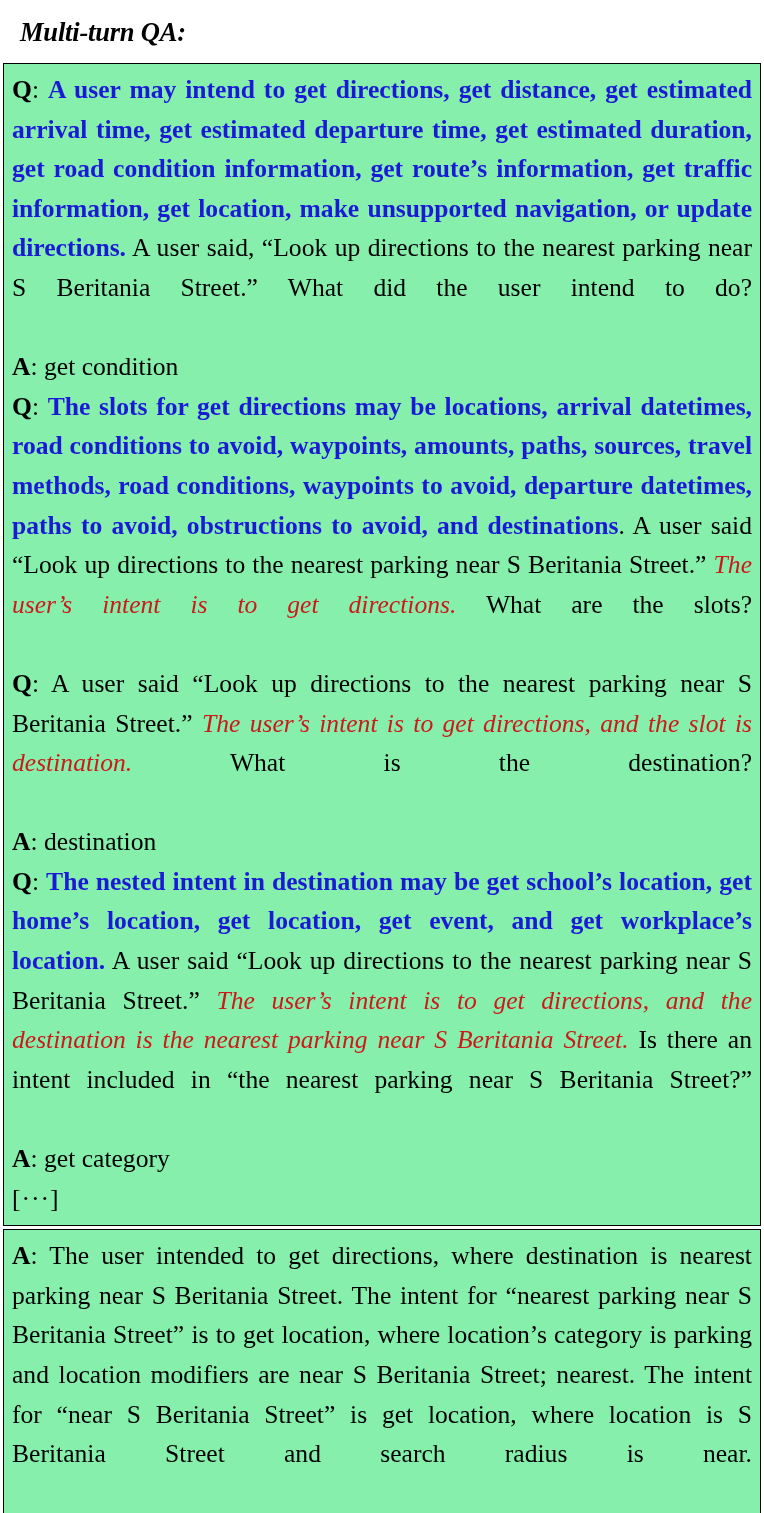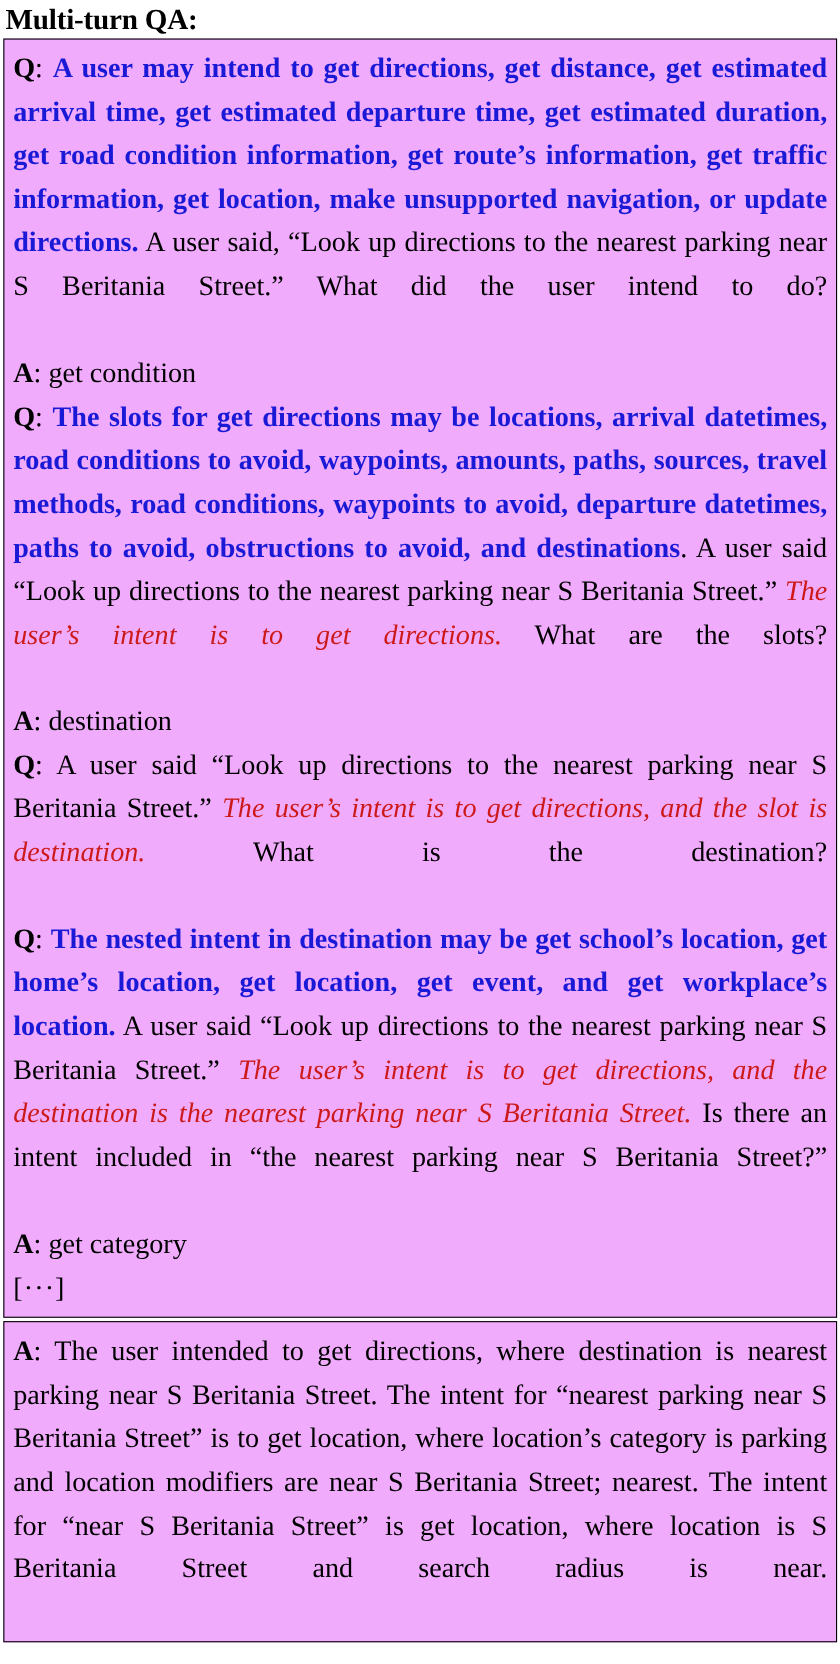--- a/index.html
+++ b/index.html
@@ -15,36 +15,37 @@
     overflow: hidden;
   }
   .page {
     width: 764px;
     height: 1513px;
     box-sizing: border-box;
     padding: 0px 3px 0 3px;
   }
   .section-heading {
     font-family: "Liberation Serif", "DejaVu Serif", serif;
+    font-style: italic;
     font-weight: bold;
     font-size: 26.5px;
     line-height: 30px;
     letter-spacing: -0.2px;
     padding-left: 1px;
-    margin: 1px;
+    margin: 16px;
   }
   .heading-1 { padding-top: 1px; }
   .heading-2 { padding-top: 4px; }
 
   .qa-box {
     border: 1.6px solid #000000;
     box-sizing: border-box;
     margin-top: 3px;
     padding: 6px 8px 7px 8px;
-    background: #f0abfc;
+    background: #86efac;
   }
   .qa-line {
     font-size: 25.6px;
     line-height: 39.6px;
     text-align: justify;
     text-justify: inter-word;
     margin: 0;
     hyphens: manual;
     -webkit-hyphens: manual;
   }
@@ -82,23 +83,23 @@
 <div class="page">
 
   <div class="section-heading heading-1">Multi-turn QA:</div>
 
   <div class="qa-box">
 
     <p class="qa-line"><span class="tag">Q</span><span>: </span><span class="blue">A user may intend to get directions, get distance, get estimated arrival time, get estimated departure time, get estimated duration, get road condition information, get route’s information, get traffic information, get location, make unsupported navigation, or update directions.</span><span> A user said, “Look up directions to the nearest parking near S Beritania Street.” What did the user intend to do?</span></p>
     <p class="qa-line nojust"><span class="tag">A</span><span>: get condition</span></p>
 
     <p class="qa-line"><span class="tag">Q</span><span>: </span><span class="blue">The slots for get directions may be locations, arrival datetimes, road conditions to avoid, waypoints, amounts, paths, sources, travel methods, road conditions, waypoints to avoid, departure datetimes, paths to avoid, obstructions to avoid, and destinations</span><span>. A user said “Look up directions to the nearest parking near S Beritania Street.” </span><span class="red">The user’s intent is to get directions.</span><span> What are the slots?</span></p>
+    <p class="qa-line"><span class="tag">Q</span><span>: A user said “Look up directions to the nearest parking near S Beritania Street.” </span><span class="red">The user’s intent is to get directions, and the slot is destination.</span><span> What is the destination?</span></p>
+
     <p class="qa-line nojust"><span class="tag">A</span><span>: destination</span></p>
-
-    <p class="qa-line"><span class="tag">Q</span><span>: A user said “Look up directions to the nearest parking near S Beritania Street.” </span><span class="red">The user’s intent is to get directions, and the slot is destination.</span><span> What is the destination?</span></p>
 
     <p class="qa-line"><span class="tag">Q</span><span>: </span><span class="blue">The nested intent in destination may be get school’s location, get home’s location, get location, get event, and get workplace’s location.</span><span> A user said “Look up directions to the nearest parking near S Beritania Street.” </span><span class="red">The user’s intent is to get directions, and the destination is the nearest parking near S Beritania Street.</span><span> Is there an intent included in “the nearest parking near S Beritania Street?”</span></p>
     <p class="qa-line nojust"><span class="tag">A</span><span>: get category</span></p>
 
     <p class="ellipsis-line">[···]</p>
   </div>
 
 
   <div class="qa-box">
     <p class="qa-line"><span class="tag">A</span><span>: The user intended to get directions, where destination is nearest parking near S Beritania Street. The intent for “nearest parking near S Beritania Street” is to get location, where location’s category is parking and location modifiers are near S Beritania Street; nearest. The intent for “near S Beritania Street” is get location, where location is S Beritania Street and search radius is near.</span></p>

